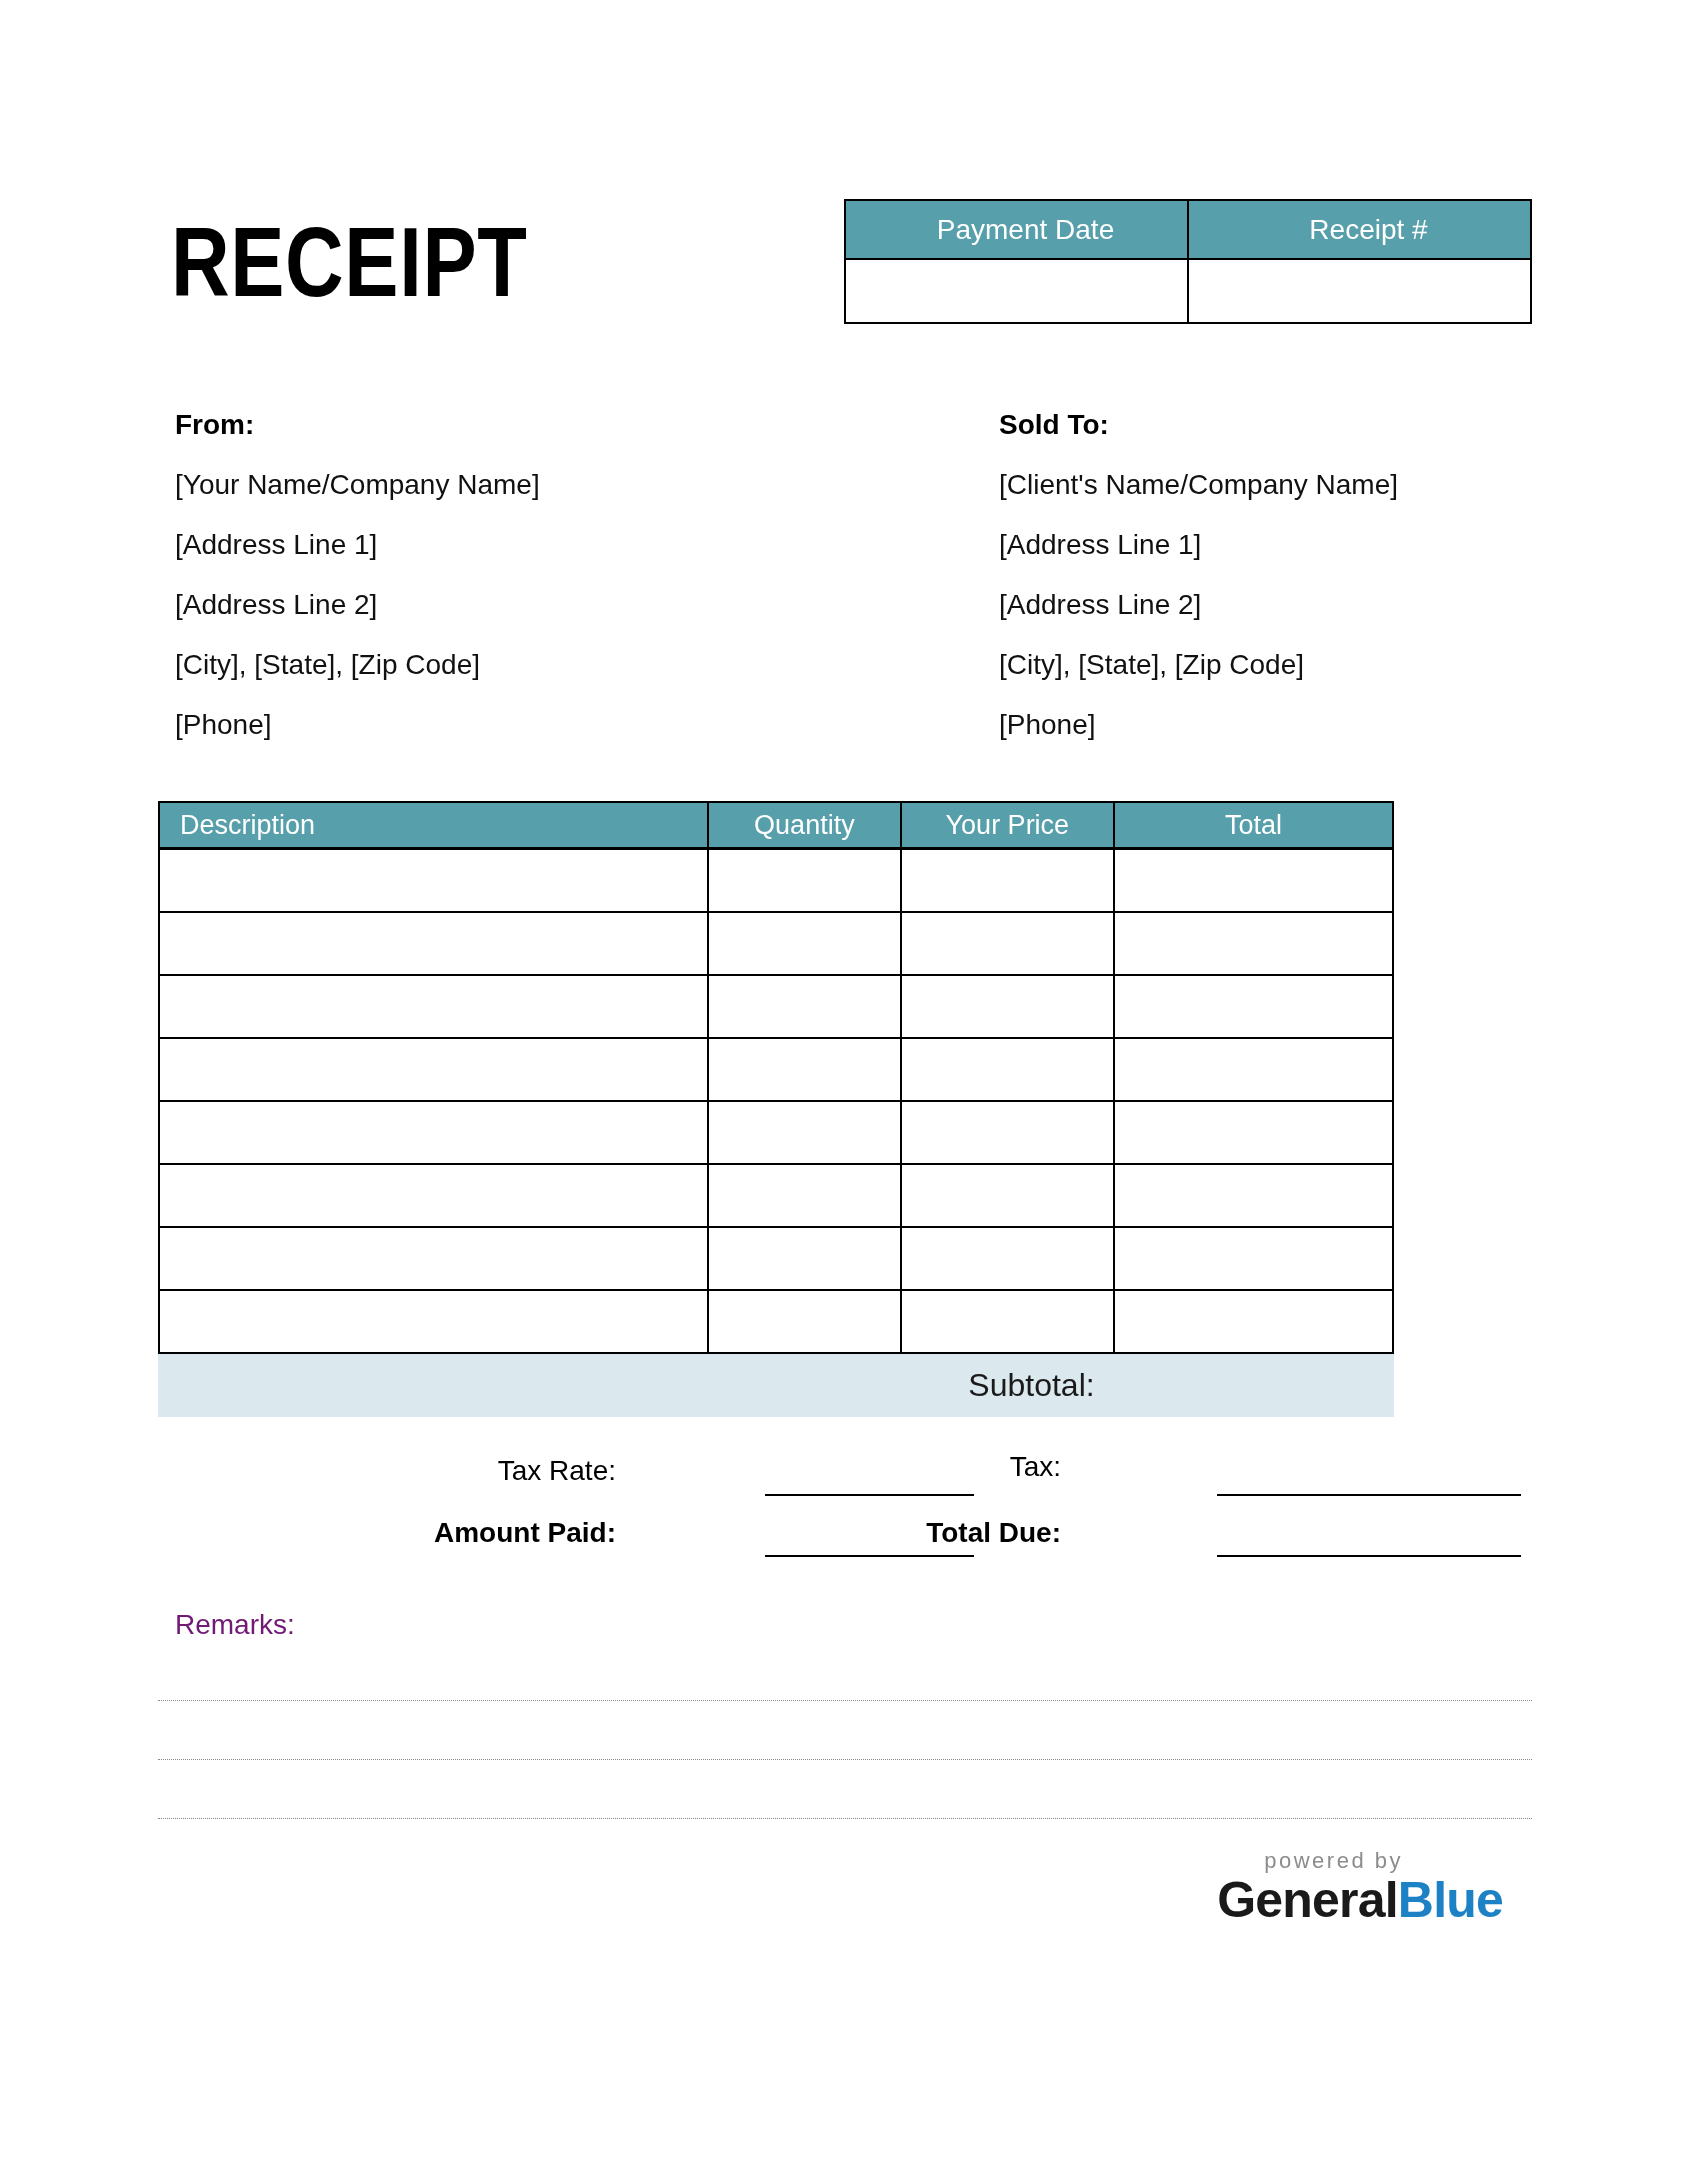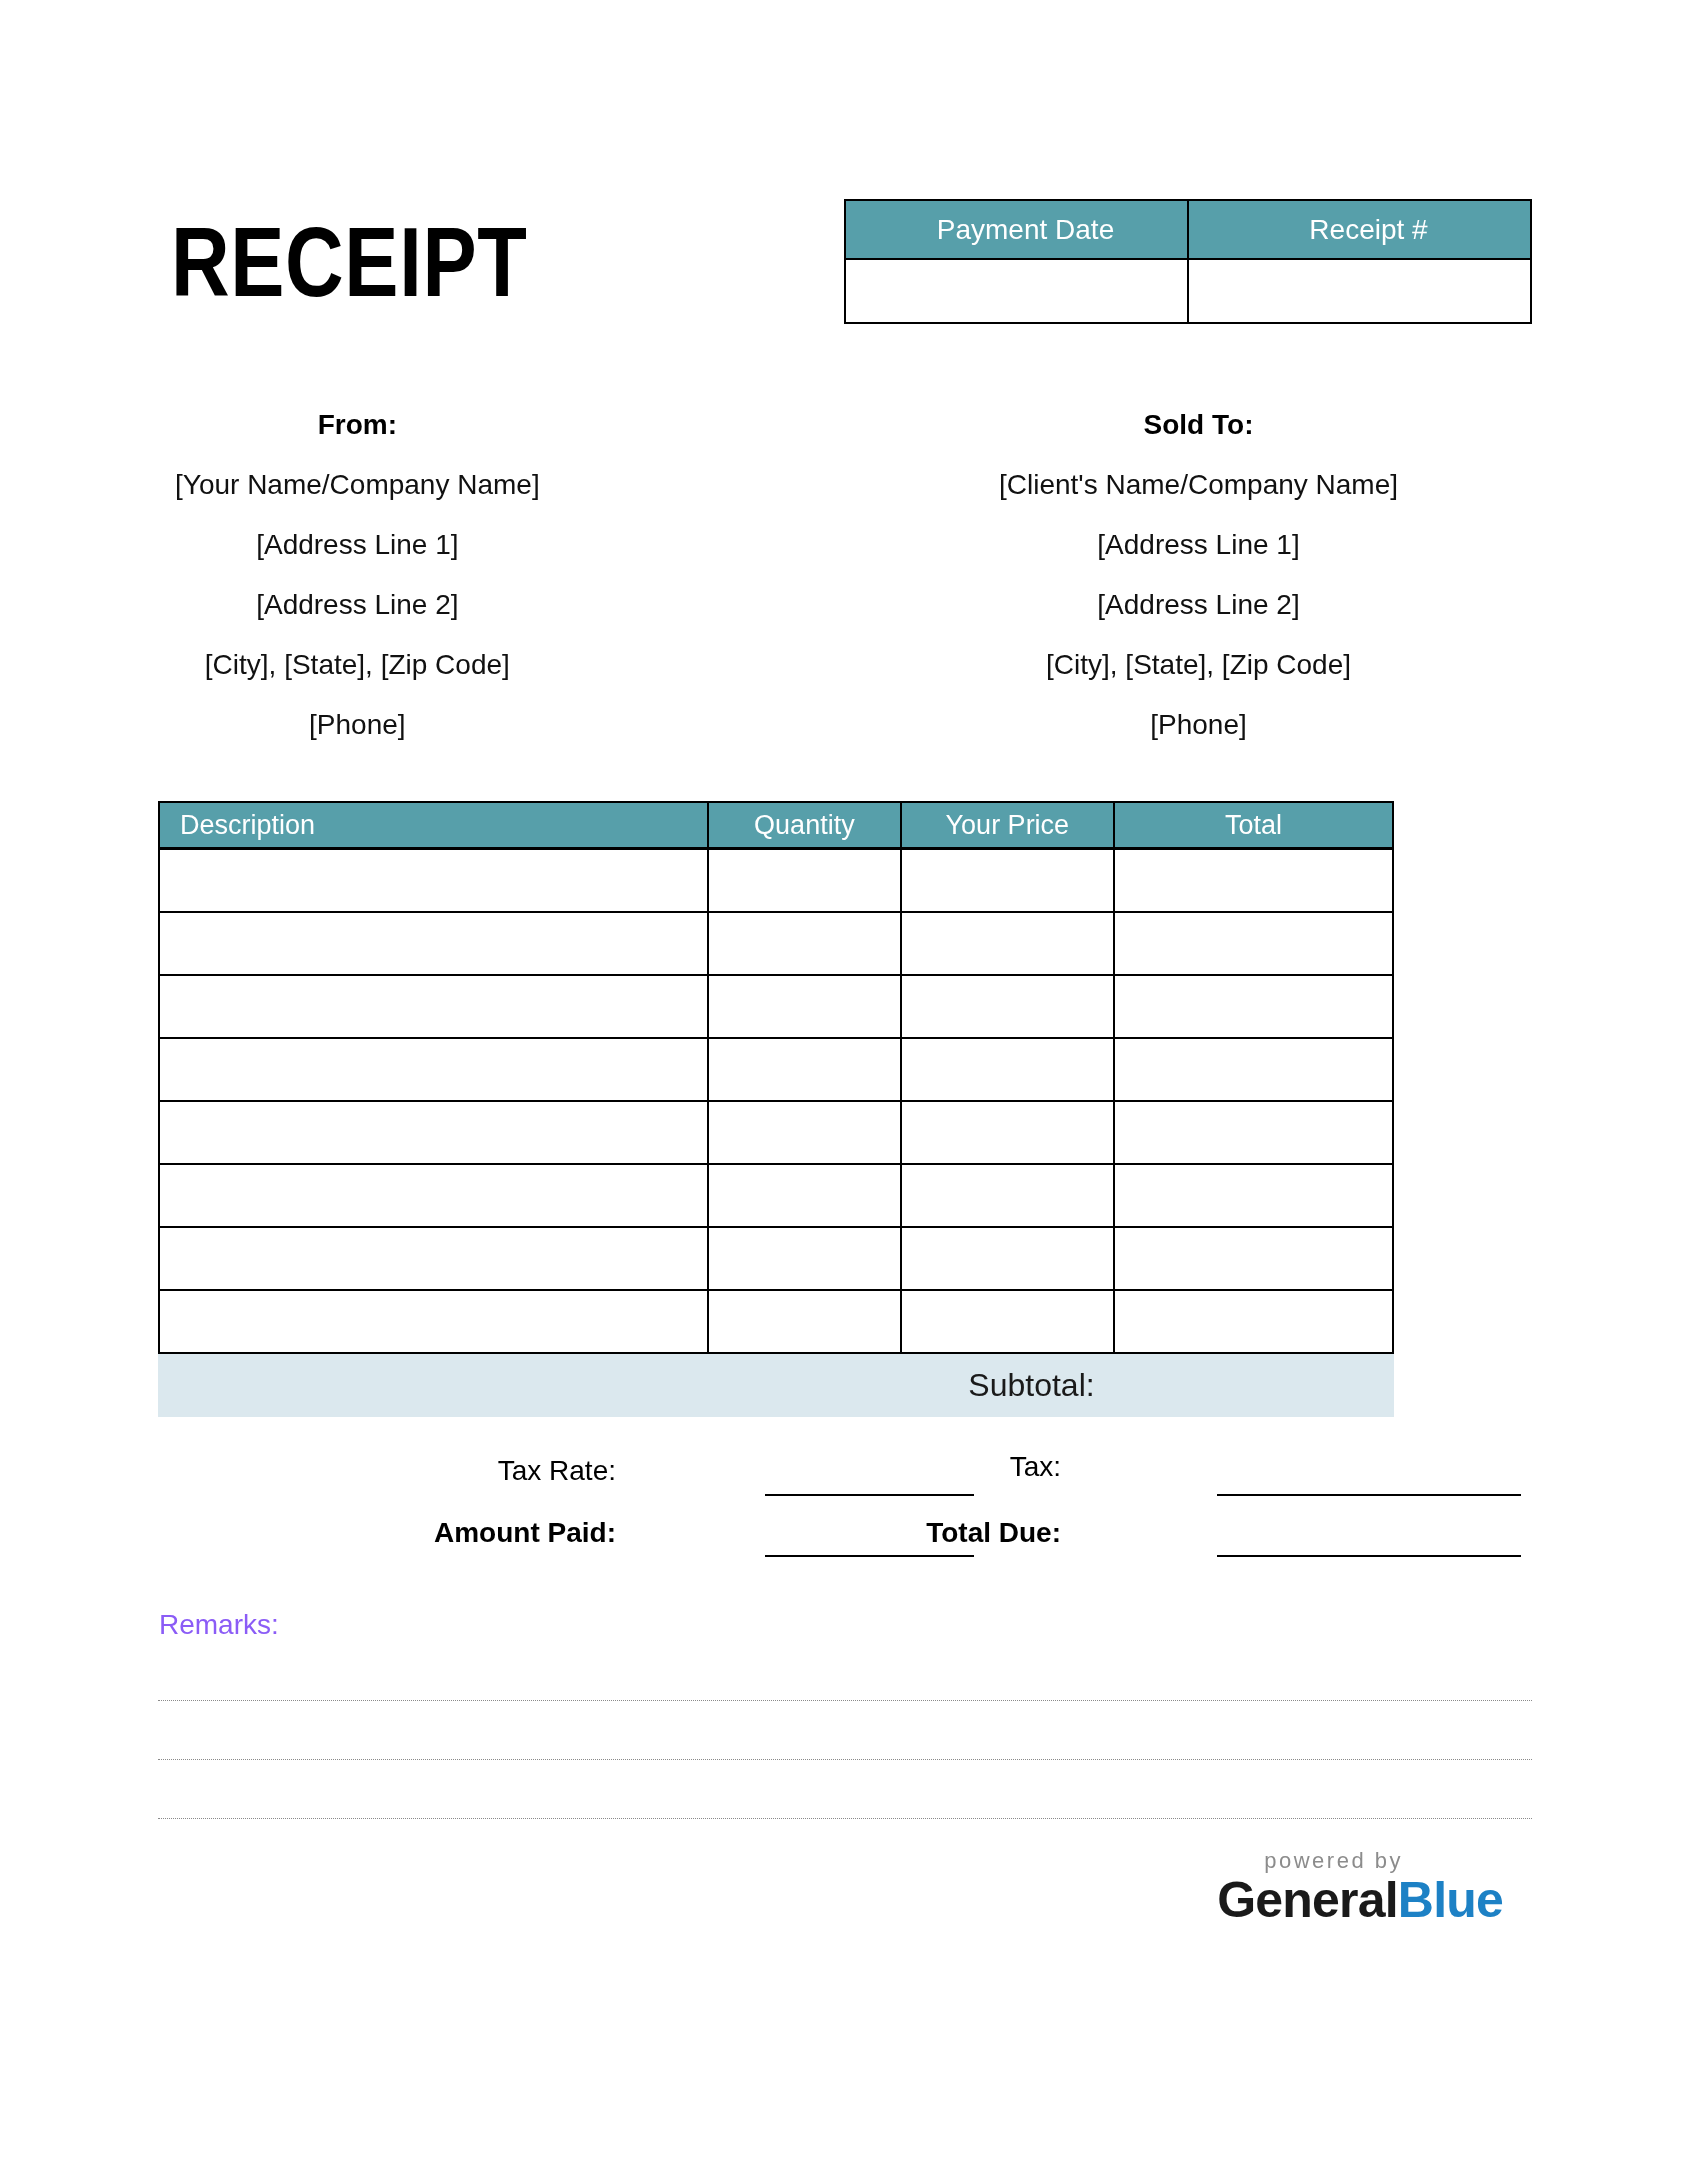--- a/index.html
+++ b/index.html
@@ -28,21 +28,21 @@
   .pay-table th, .pay-table td { border:2.5px solid #000;padding-left:19px; }
   .pay-table th {
     background:var(--teal,#579FAA); color:#fff;
     font-weight:normal; font-size:28px; text-align:center;
     height:55px;
   }
   .pay-table th + th { border-left:1.7px solid #ffffff; }
   .pay-table td { height:60px; background:#fff; }
 
   
-  .addr { position:absolute; top:395px; font-size:28px; line-height:60px; color:#111;text-align:center; }
+  .addr { position:absolute; top:395px; font-size:28px; line-height:60px; color:#111; }
   .addr.from { left:175px; }
   .addr.sold { left:999px; }
   .addr-label { font-weight:bold; color:#000; }
 
   
   .main-block { position:absolute; left:158px; top:801px; width:1236px; }
 
   .items {
     width:100%; border-collapse:collapse; table-layout:fixed;
   }
@@ -75,21 +75,21 @@
   .lbl-taxrate    { right:778px; top:36px;  }
   .lbl-tax        { right:333px; top:32px;  }
   .lbl-amountpaid { right:778px; top:98px; }
   .lbl-totaldue   { right:333px; top:98px; }
   .line-taxrate   { left:607px;  top:77px;  width:209px; }
   .line-tax       { left:1059px; top:77px;  width:304px; }
   .line-amount    { left:607px;  top:138px; width:209px; }
   .line-totaldue  { left:1059px; top:138px; width:304px; }
 
   
-  .remarks-label { position:absolute; left:159px; top:1609px; font-size:28px; color:#8b5cf6; }
+  .remarks-label { position:absolute; left:175px; top:1609px; font-size:28px; color:#701a75; }
   .ruled-lines { position:absolute; left:158px; top:1642px; width:1374px; }
   .ruled-line { height:58px; border-bottom:1.7px dotted #8a8a8a; }
 
   
   .powered {
     position:absolute; right:284px; top:1848px;
     font-size:22px; letter-spacing:2.5px; color:var(--logo-gray,#8C8C8C);
     white-space:nowrap;
   }
   .brand {

